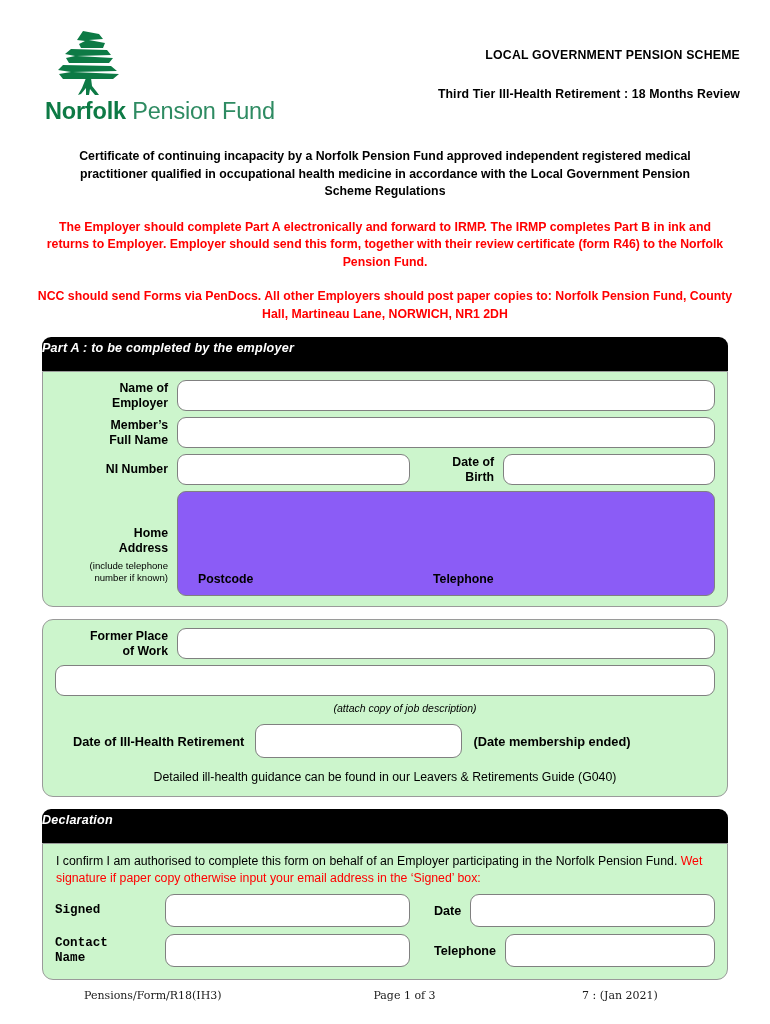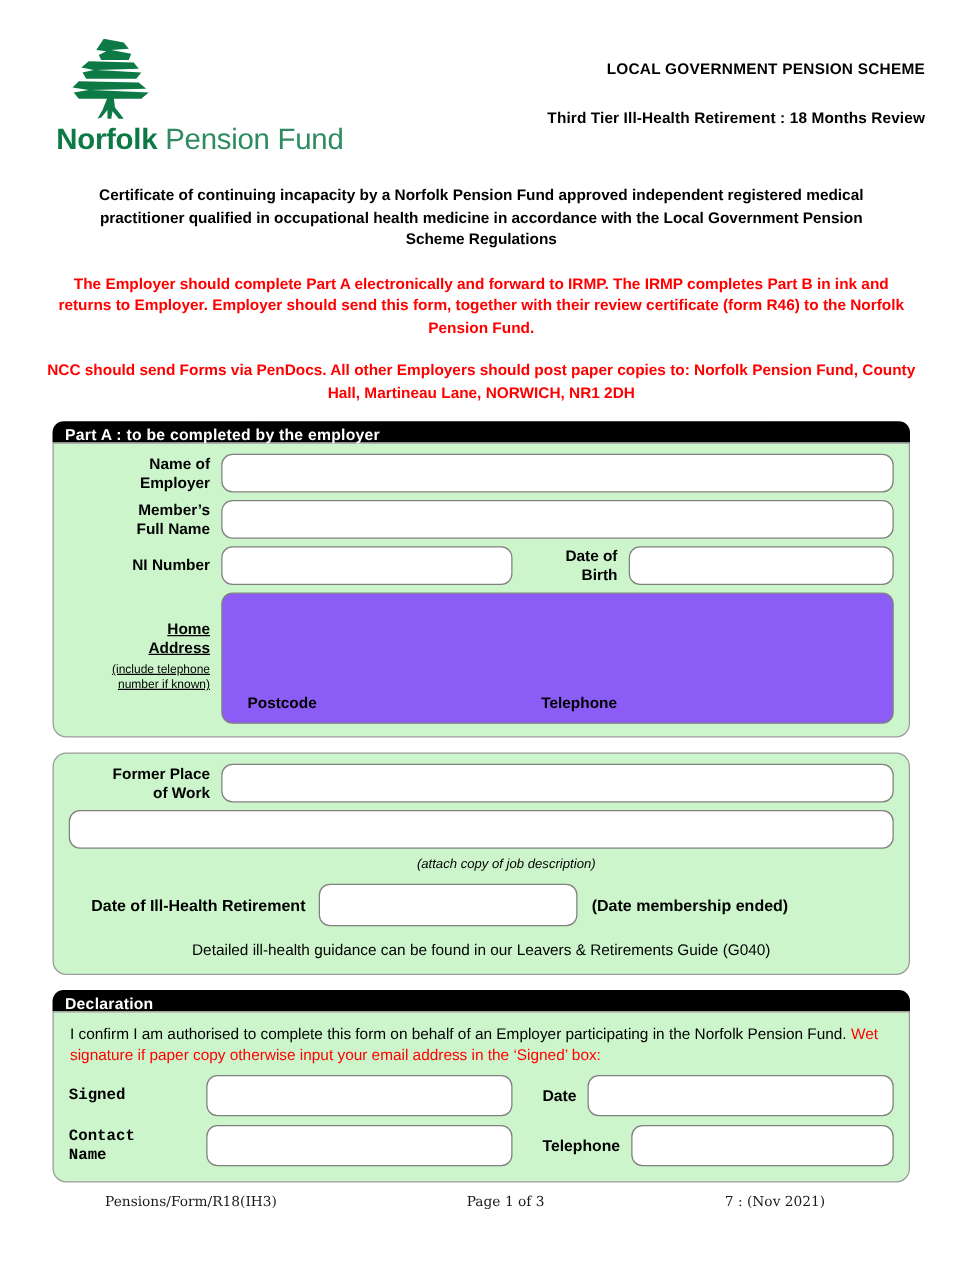--- a/index.html
+++ b/index.html
@@ -97,28 +97,29 @@
   }
 
   
   .section {
     margin: 0 auto;
     width: 686px;
   }
   .section-bar {
     background: #000000;
     border-radius: 9px 9px 0 0;
-    height: 17px;
+    height: 34px;
     line-height: 23px;
     color: #ffffff;
     font-size: 12.6px;
     font-weight: bold;
-    padding-left: 10px;
+    padding-left: 0;
     box-sizing: border-box;
     letter-spacing: 0.2px;
+    font-style: italic;
   }
   .panel {
     background: #ccf5cc;
     border: 1px solid #9a9a9a;
     border-radius: 0 0 11px 11px;
     padding: 8px 12px 10px 12px;
     box-sizing: border-box;
   }
   .panel.standalone {
     border-radius: 11px;
@@ -154,21 +155,21 @@
   .sub-note {
     font-size: 9.6px;
     font-weight: normal;
     line-height: 12px;
     text-align: right;
     padding-right: 9px;
     margin-top: 4px;
   }
 
   
-  .addr-row { display: flex; align-items: flex-start; text-decoration: underline; }
+  .addr-row { display: flex; align-items: center; }
   .addr-label-col {
     width: 122px;
     flex: none;
     padding-right: 9px;
     box-sizing: border-box;
     text-align: right;
     padding-top: 22px;
   }
   .addr-box {
     flex: 1;
@@ -406,14 +407,14 @@
       <div class="sig-lbl2">Telephone</div>
       <div class="sig-box2"></div>
     </div>
 
   </div>
 </div>
 
 <div class="footer">
   <div class="f-left">Pensions/Form/R18(IH3)</div>
   <div class="f-mid">Page 1 of 3</div>
-  <div class="f-right">7 : (Nov 2021)</div>
+  <div class="f-right">7 : (Jan 2021)</div>
 </div>
 
 </body></html>

